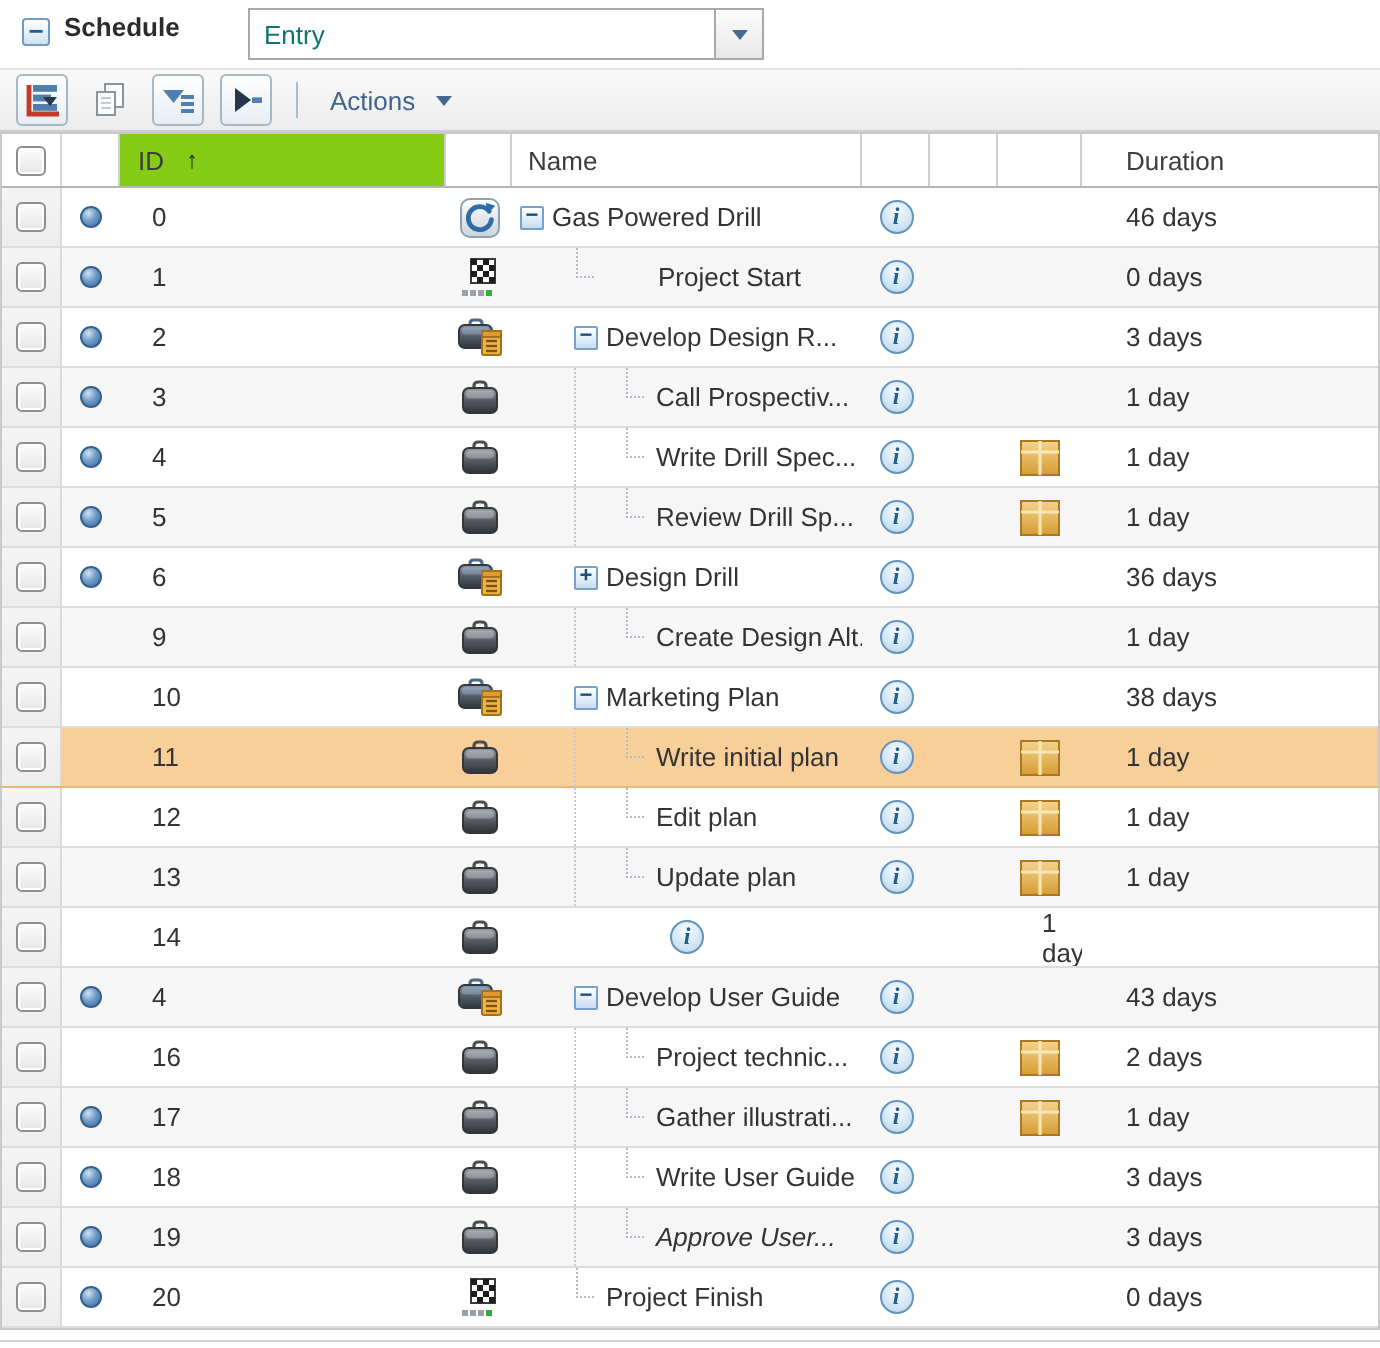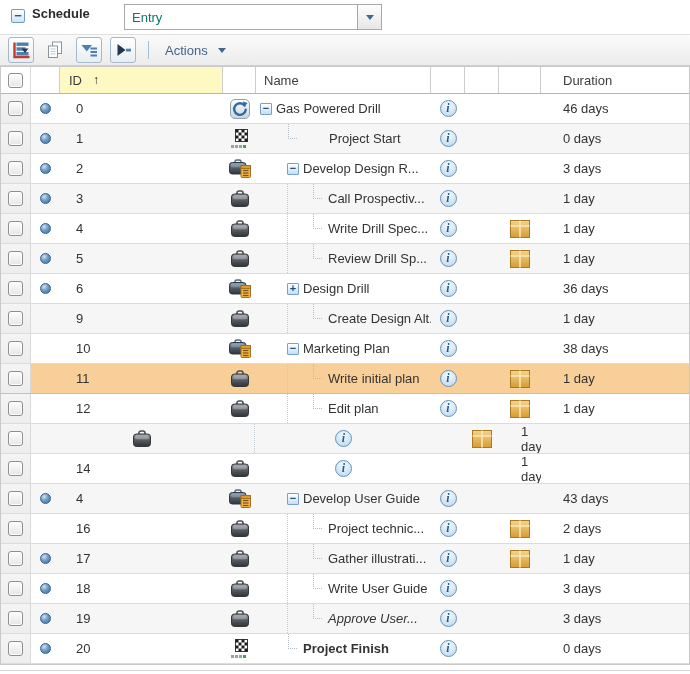--- a/index.html
+++ b/index.html
@@ -48,21 +48,21 @@
   .grid { position:absolute; left:0; top:66px; width:690px; border-left:1px solid #c9c9c9; border-right:1px solid #c9c9c9; }
   .grid-header, .grid-row {
     display:grid;
     grid-template-columns:30px 29px 163px 33px 175px 34px 34px 42px 1fr;
     width:688px;
   }
   .grid-header { height:28px; border-top:1px solid #c9c9c9; border-bottom:1px solid #b5b5b5; background:#fff; }
   .grid-header .hcell {
     border-right:1px solid #cdcdcd; display:flex; align-items:center; color:#3c3c3c; overflow:hidden;
   }
-  .hcell.h-id { background:#fef9c3; padding-left:9px; gap:11px; }
+  .hcell.h-id { background:#84cc16; padding-left:9px; gap:11px; }
   .hcell.h-name { padding-left:8px; }
   .hcell.h-dur { padding-left:22px; border-right:none; }
   .sort-arrow { font-size:12px; color:#222; }
 
   .grid-row { height:30px; border-bottom:1px solid #dcdcdc; background:#fff; position:relative; }
   .grid-row.alt { background:#f6f6f6; }
   .grid-row.selected { background:#f8cf99; border-bottom-color:#eab877; }
   .cell { display:flex; align-items:center; overflow:hidden; position:relative; }
   .c-check { background:linear-gradient(#f4f4f4,#ededed); border-right:1px solid #d9d9d9; justify-content:center; }
   .grid-header .hcell.h-check { justify-content:center; border-right:1px solid #d9d9d9; }
@@ -656,20 +656,23 @@
     <div class="cell c-dur">
       <span class="dur-text">1 day</span>
     </div>
   </div>
 
   <div class="grid-row alt">
     <div class="cell c-check">
       <span class="checkbox"></span>
     </div>
     <div class="cell c-dot"></div>
+    <div class="cell c-id">
+      <span class="id-text">13</span>
+    </div>
     <div class="cell c-icon">
           <svg width="22" height="20" viewBox="0 0 22 20">
     <defs>
               <linearGradient id="bc" x1="0" y1="0" x2="0" y2="1">
                 <stop offset="0" stop-color="#979da5"></stop>
                 <stop offset="0.5" stop-color="#565b61"></stop>
                 <stop offset="1" stop-color="#2f3336"></stop>
               </linearGradient>
             </defs>
     <path d="M8 5.5 V3.8 C8 2.7 8.9 2 10 2 h2 C13.1 2 14 2.7 14 3.8 V5.5" fill="none" stroke="#4a4e52" stroke-width="1.6"></path>
@@ -981,21 +984,21 @@
               <rect x="14.5" y="9.5" width="3" height="3"></rect>
     </g>
     <rect x="1" y="16" width="3" height="3" fill="#9aa0a5"></rect>
             <rect x="5" y="16" width="3" height="3" fill="#9aa0a5"></rect>
     <rect x="9" y="16" width="3" height="3" fill="#9aa0a5"></rect>
             <rect x="13" y="16" width="3" height="3" fill="#2fae3e"></rect>
           </svg>
         </div>
     <div class="cell c-name">
           <span class="elbow" style="left: 32px;"></span>
-          <span class="name-text" style="margin-left: 47px; font-weight: bold;">Project Finish</span>
+          <span class="name-text" style="margin-left: 47px;">Project Finish</span>
         </div>
     <div class="cell c-info">
       <span class="info-badge">i</span>
     </div>
     <div class="cell"></div>
     <div class="cell c-pkg"></div>
     <div class="cell c-dur">
       <span class="dur-text">0 days</span>
     </div>
   </div>

